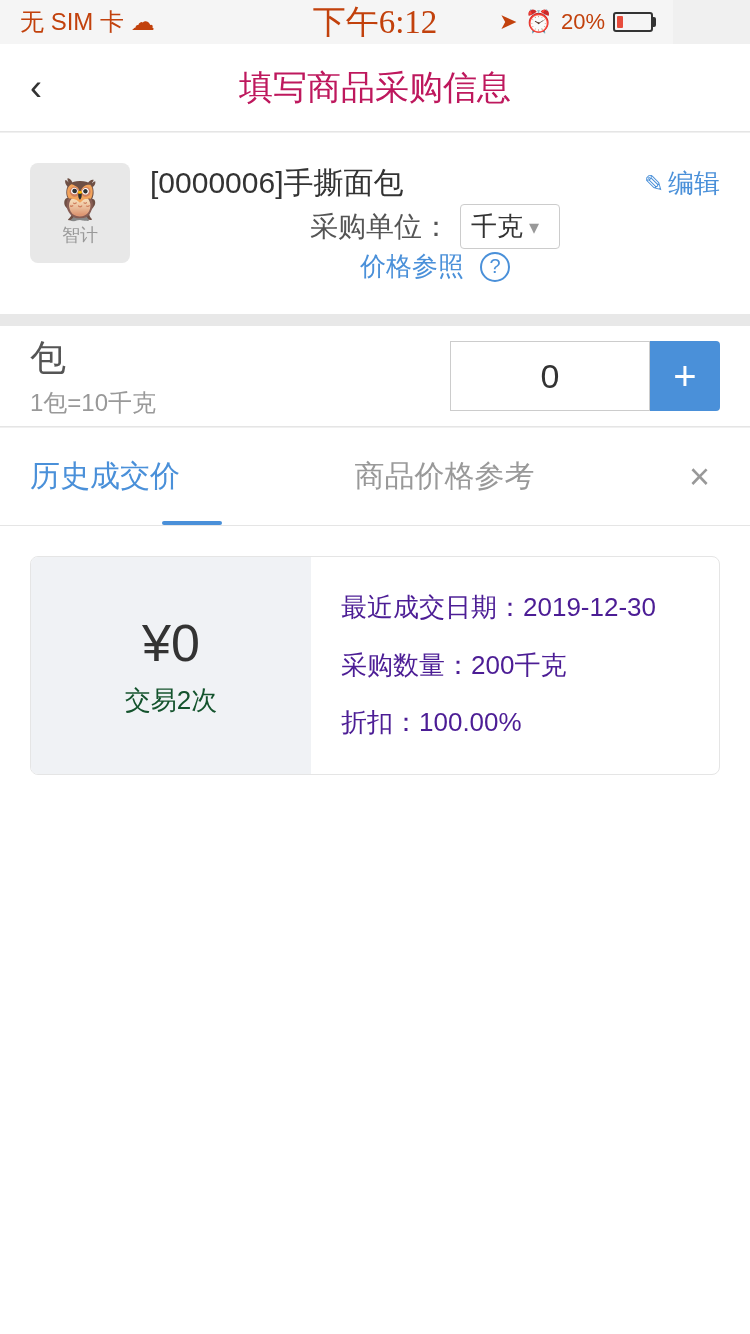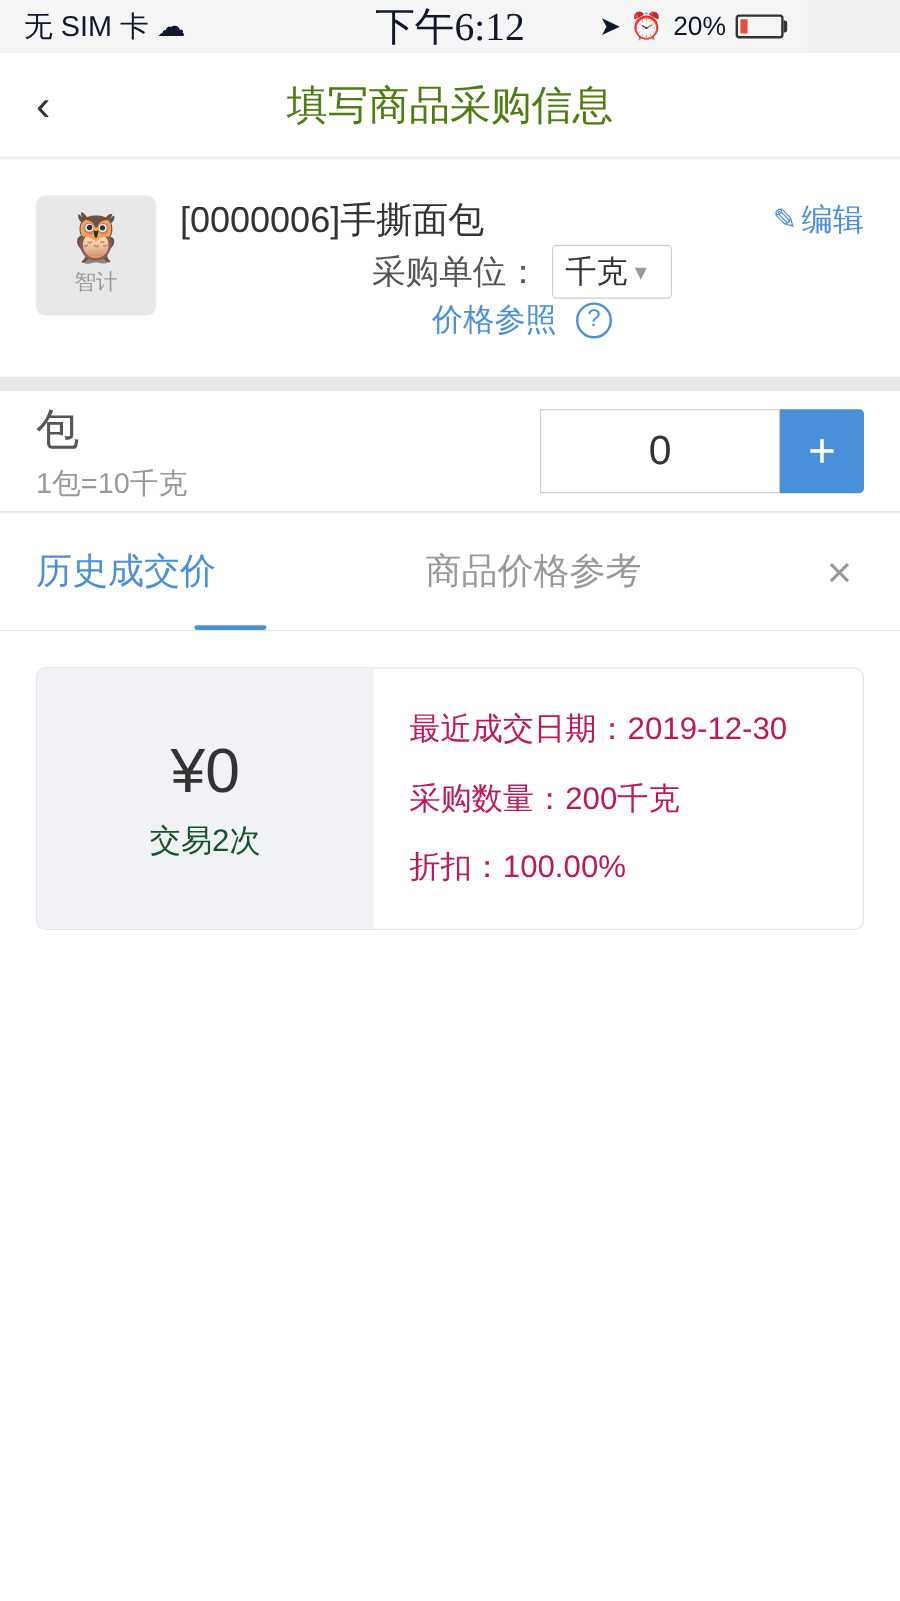--- a/index.html
+++ b/index.html
@@ -16,21 +16,21 @@
     
     .status-bar {
       width: 673px;
       height: 44px;
       background: #f5f5f5;
       display: flex;
       align-items: center;
       justify-content: space-between;
       padding: 0 20px;
       font-size: 24px;
-      color: #0f172a;
+      color: #c2410c;
     }
     .status-left {
       display: flex;
       align-items: center;
       gap: 8px;
       font-size: 24px;
     }
     .status-center {
       font-size: 33px;
       font-weight: 500;
@@ -86,21 +86,21 @@
       font-size: 36px;
       color: #333;
       cursor: pointer;
     }
     .header-title {
       position: absolute;
       left: 50%;
       transform: translateX(-50%);
       font-size: 34px;
       font-weight: 500;
-      color: #4d7c0f;
+      color: #be185d;
     }
 
     
     .product-section {
       background: white;
       margin-top: 1px;
       padding: 30px;
     }
     .product-row {
       display: flex;
@@ -333,21 +333,21 @@
     .card-right {
       flex: 1;
       padding: 30px 30px;
       display: flex;
       flex-direction: column;
       justify-content: center;
       gap: 16px;
     }
     .detail-row {
       font-size: 26px;
-      color: #be185d;
+      color: #4c1d95;
       line-height: 1.6;
     }
 
     
     .white-fill {
       background: white;
       flex: 1;
       min-height: 600px;
     }
   </style>

